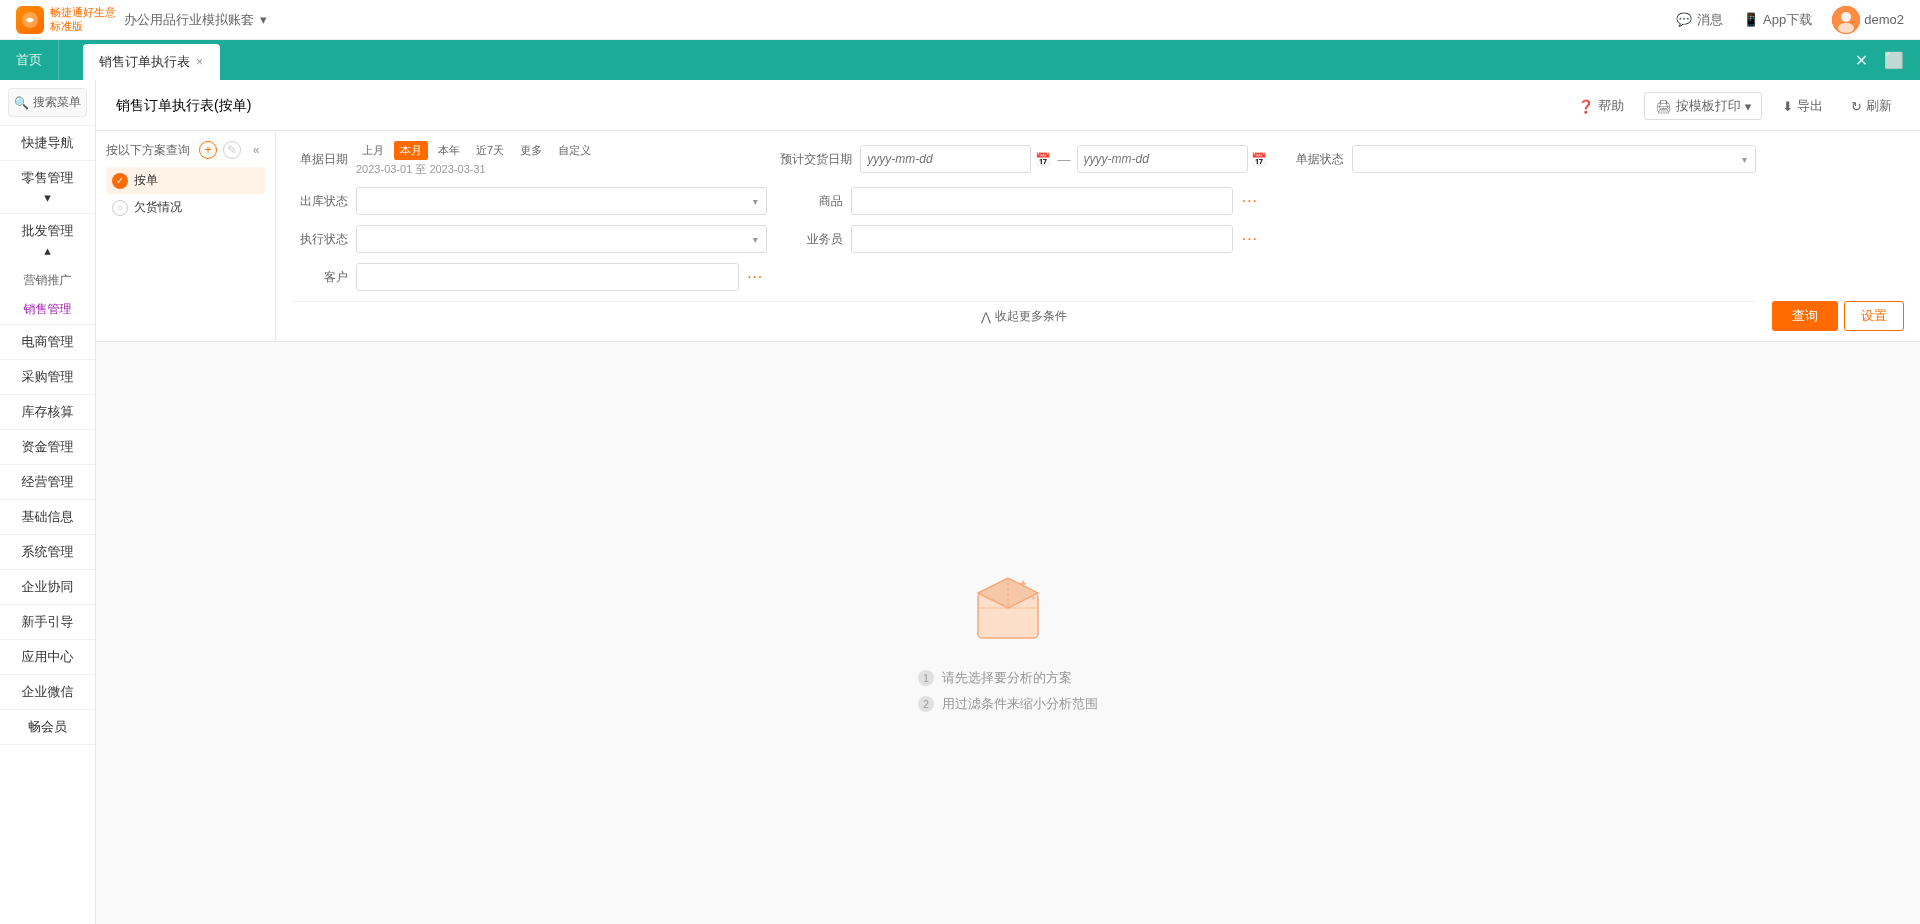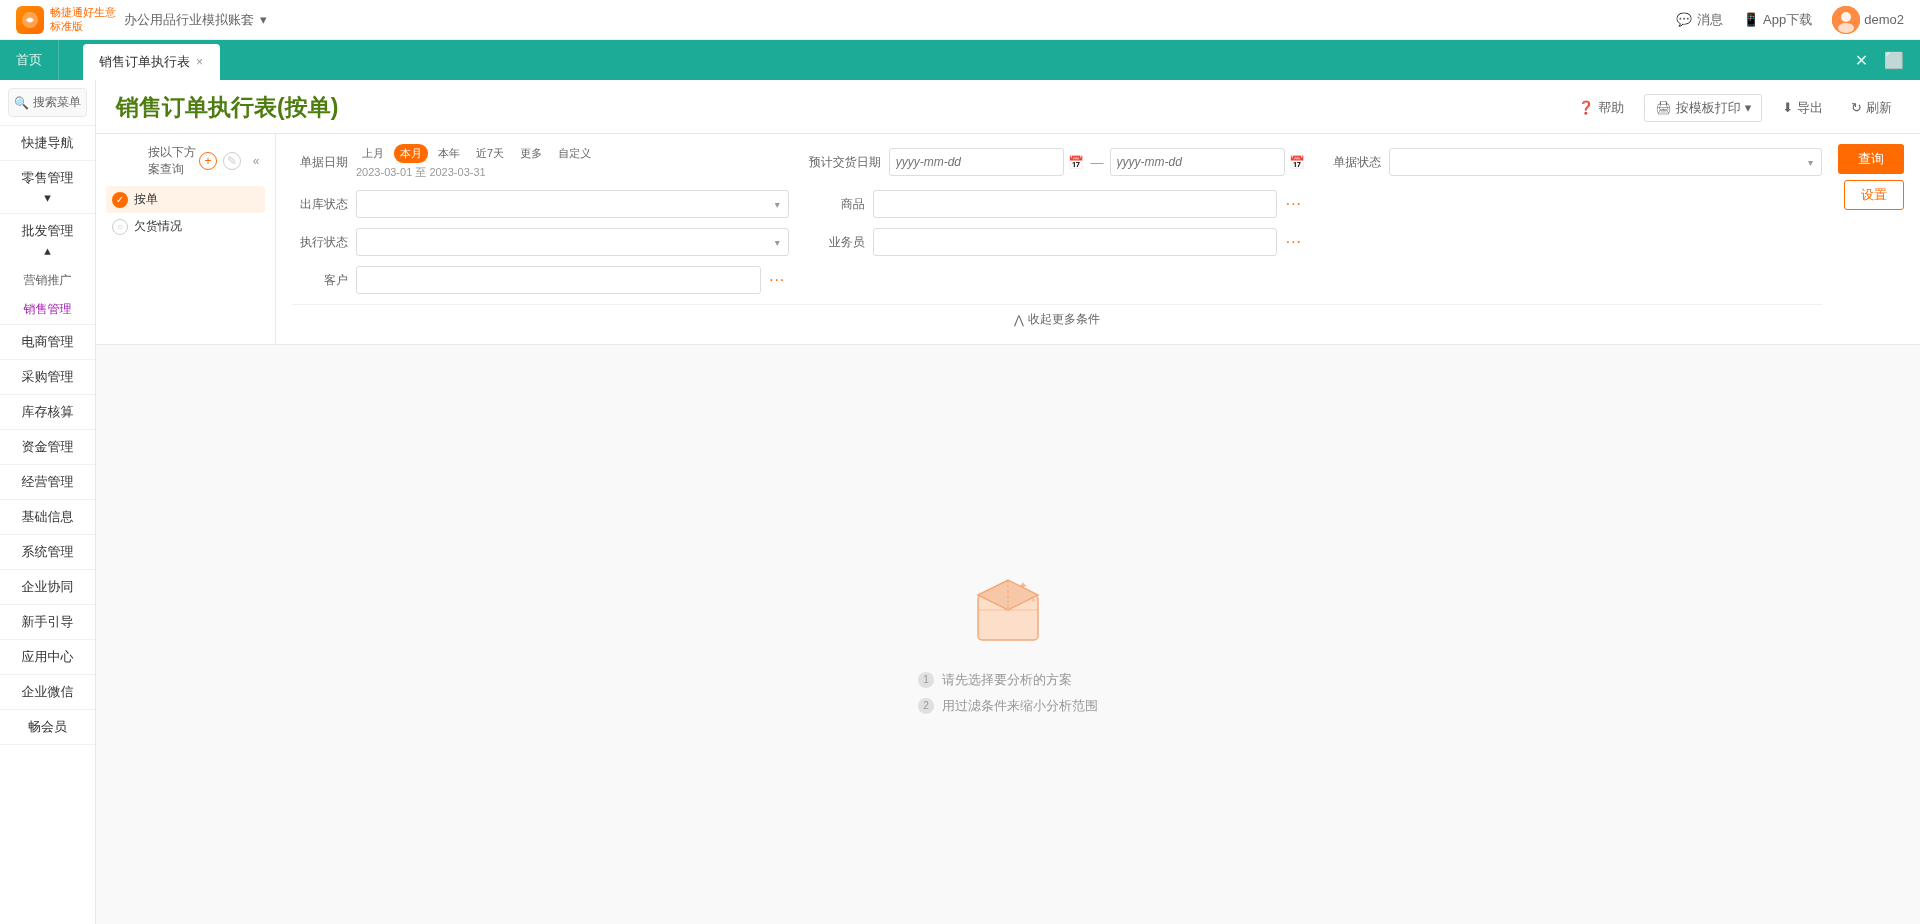--- a/index.html
+++ b/index.html
@@ -212,23 +212,23 @@
     .page-header {
       background: #fff;
       padding: 12px 20px 10px;
       border-bottom: 1px solid #e8e8e8;
       display: flex;
       align-items: center;
       justify-content: space-between;
       flex-shrink: 0;
     }
     .page-title {
-      font-size: 23px;
-      font-weight: 700;
-      color: #4d7c0f;
+      font-size: 14px;
+      font-weight: 400;
+      color: #000000;
     }
     .page-header-actions {
       display: flex;
       align-items: center;
       gap: 12px;
     }
     .action-btn {
       display: flex;
       align-items: center;
       gap: 4px;
@@ -274,21 +274,20 @@
       padding: 10px;
       flex-shrink: 0;
     }
     .filter-scheme-header {
       font-size: 12px;
       color: #666;
       display: flex;
       align-items: center;
       justify-content: space-between;
       margin-bottom: 8px;
-      margin-left: 42px;
     }
     .scheme-actions {
       display: flex;
       align-items: center;
       gap: 6px;
     }
     .scheme-action-btn {
       width: 18px;
       height: 18px;
       border-radius: 50%;
@@ -433,21 +432,21 @@
     .date-tab {
       padding: 2px 6px;
       font-size: 11px;
       color: #666;
       cursor: pointer;
       border-radius: 2px;
     }
     .date-tab.active {
       background: #ff6b00;
       color: #fff;
-      border-radius: 9px;
+      border-radius: 2px;
       padding: 2px 6px;
     }
     .date-range-hint {
       font-size: 11px;
       color: #999;
       margin-top: 2px;
     }
     .filter-more-btn {
       text-align: center;
       padding: 6px;
@@ -462,21 +461,21 @@
     }
     .dots-btn {
       color: #ff6b00;
       cursor: pointer;
       font-size: 16px;
       line-height: 1;
       padding: 0 4px;
     }
     .filter-actions-col {
       display: flex;
-      flex-direction: column;
+      flex-direction: row;
       gap: 6px;
       padding: 10px 16px 10px 0;
       flex-shrink: 0;
       justify-content: flex-start;
       align-items: flex-end;
     }
 
     
     .content-body {
       flex: 1;

